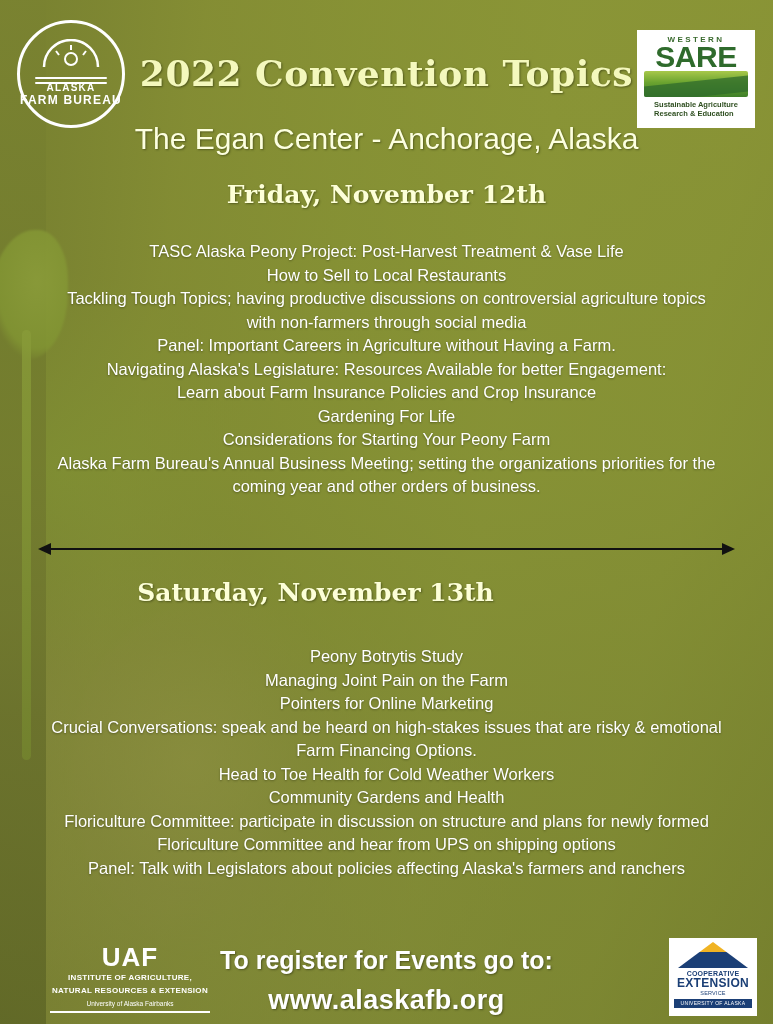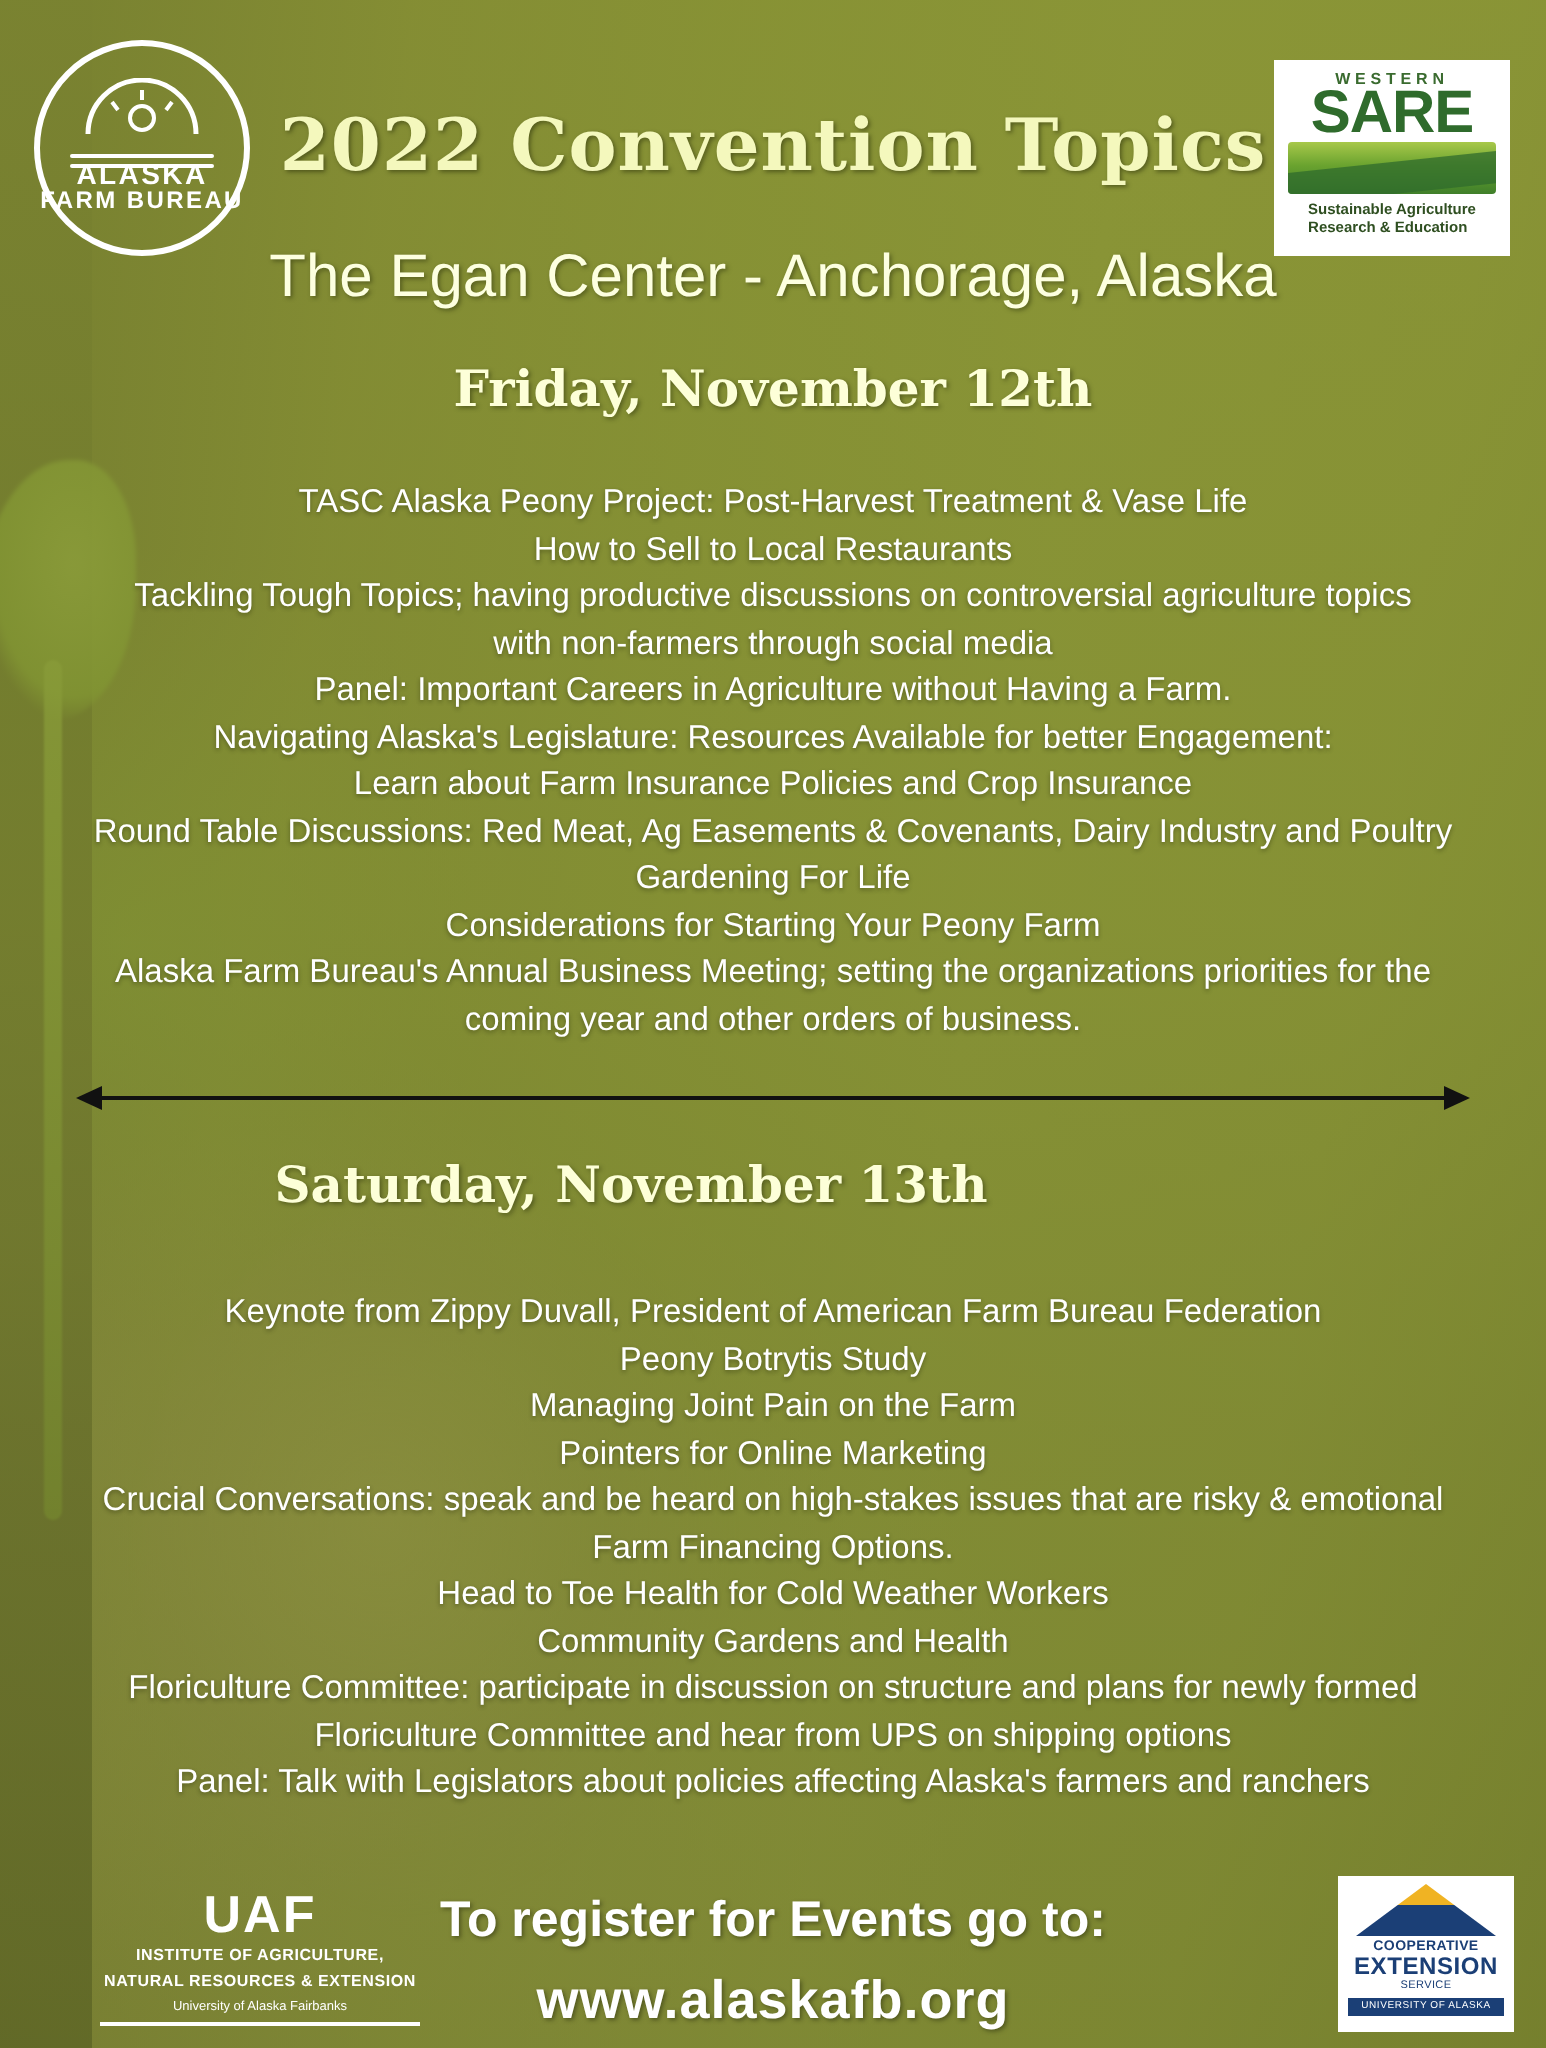--- a/index.html
+++ b/index.html
@@ -76,21 +76,21 @@
     position: absolute; top: 16px; left: 50%; transform: translateX(-50%);
     width: 58px; height: 30px;
   }
   .afb-logo .lines {
     position: absolute; top: 54px; left: 50%; transform: translateX(-50%);
     width: 72px;
   }
   .afb-logo .lines i {
     display: block; height: 2px; background: #fff; margin-bottom: 3px; border-radius: 2px;
   }
-  .afb-logo .t1 { font-size: 14px; font-weight: bold; letter-spacing: 1.2px; line-height: 13px; }
+  .afb-logo .t1 { font-size: 10px; font-weight: bold; letter-spacing: 1.2px; line-height: 13px; }
   .afb-logo .t2 { font-size: 12px; font-weight: bold; letter-spacing: 1.2px; line-height: 13px; }
 
   .sare-logo {
     position: absolute; right: 18px; top: 30px;
     width: 118px; height: 98px;
     background: #ffffff;
     display: flex; flex-direction: column; align-items: center;
     padding-top: 5px;
   }
   .sare-logo .w {
@@ -245,32 +245,30 @@
 
     <div class="day-heading" id="friday-heading">Friday, November 12th</div>
     <div class="session-list" id="friday-list">
         <div>TASC Alaska Peony Project: Post-Harvest Treatment &amp; Vase Life</div>
         <div>How to Sell to Local Restaurants</div>
         <div>Tackling Tough Topics; having productive discussions on controversial agriculture topics</div>
         <div>with non-farmers through social media</div>
         <div>Panel: Important Careers in Agriculture without Having a Farm.</div>
         <div>Navigating Alaska's Legislature: Resources Available for better Engagement:</div>
         <div>Learn about Farm Insurance Policies and Crop Insurance</div>
-        <div>Round Table Discussions: Red Meat, Ag Easements &amp; Covenants, Dairy Industry and Poultry</div>
         <div>Gardening For Life</div>
         <div>Considerations for Starting Your Peony Farm</div>
         <div>Alaska Farm Bureau's Annual Business Meeting; setting the organizations priorities for the</div>
         <div>coming year and other orders of business.</div>
       </div>
 
     <div class="divider"></div>
 
     <div class="day-heading" id="saturday-heading">Saturday, November 13th</div>
     <div class="session-list" id="saturday-list">
-        <div>Keynote from Zippy Duvall, President of American Farm Bureau Federation</div>
         <div>Peony Botrytis Study</div>
         <div>Managing Joint Pain on the Farm</div>
         <div>Pointers for Online Marketing</div>
         <div>Crucial Conversations: speak and be heard on high-stakes issues that are risky &amp; emotional</div>
         <div>Farm Financing Options.</div>
         <div>Head to Toe Health for Cold Weather Workers</div>
         <div>Community Gardens and Health</div>
         <div>Floriculture Committee: participate in discussion on structure and plans for newly formed</div>
         <div>Floriculture Committee and hear from UPS on shipping options</div>
         <div>Panel: Talk with Legislators about policies affecting Alaska's farmers and ranchers</div>

